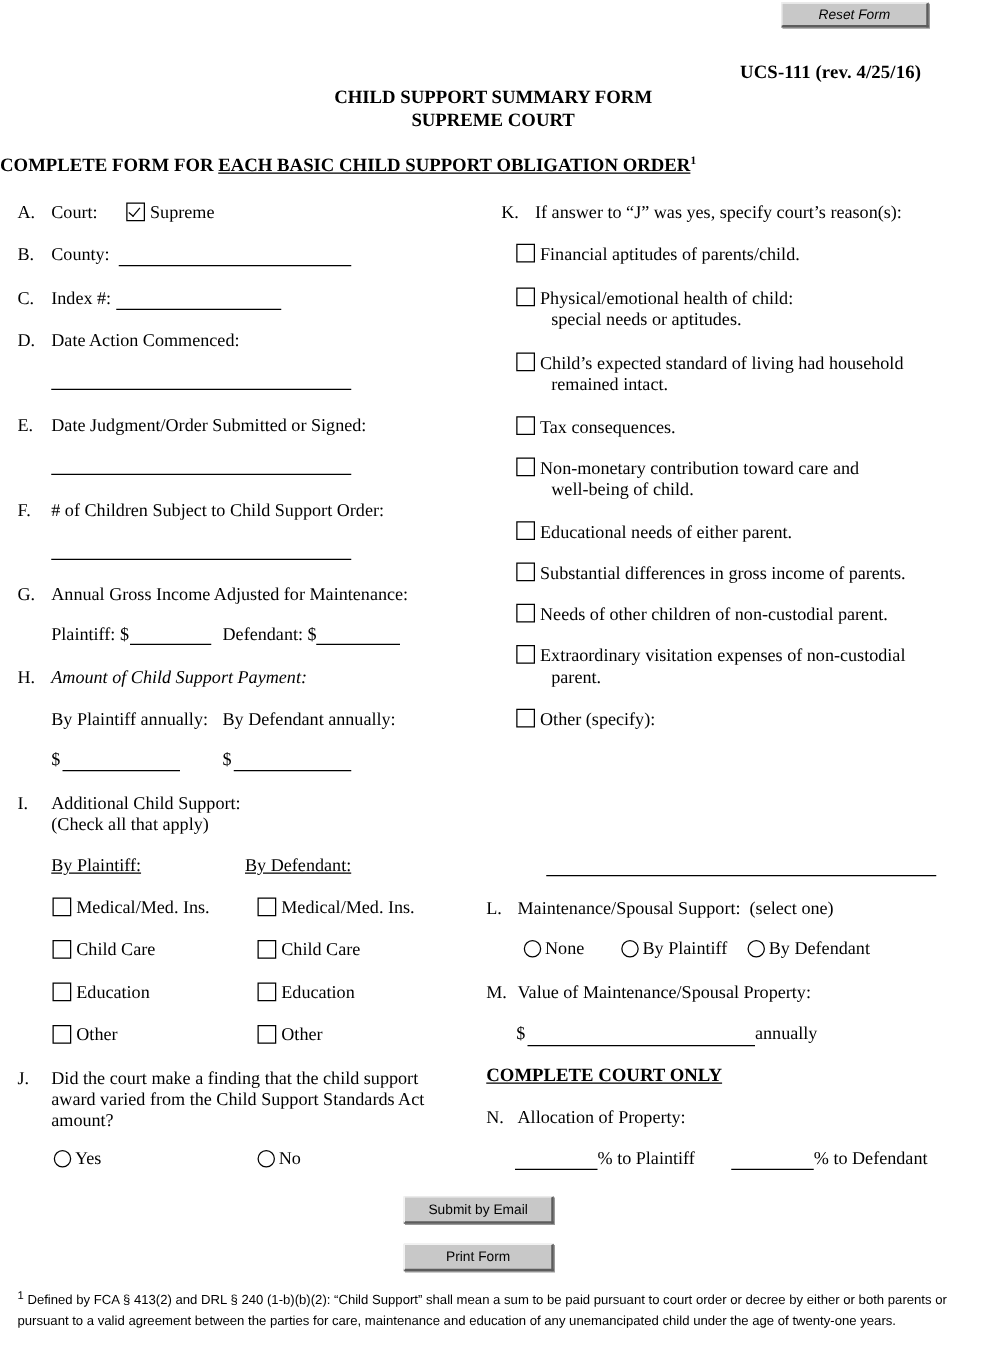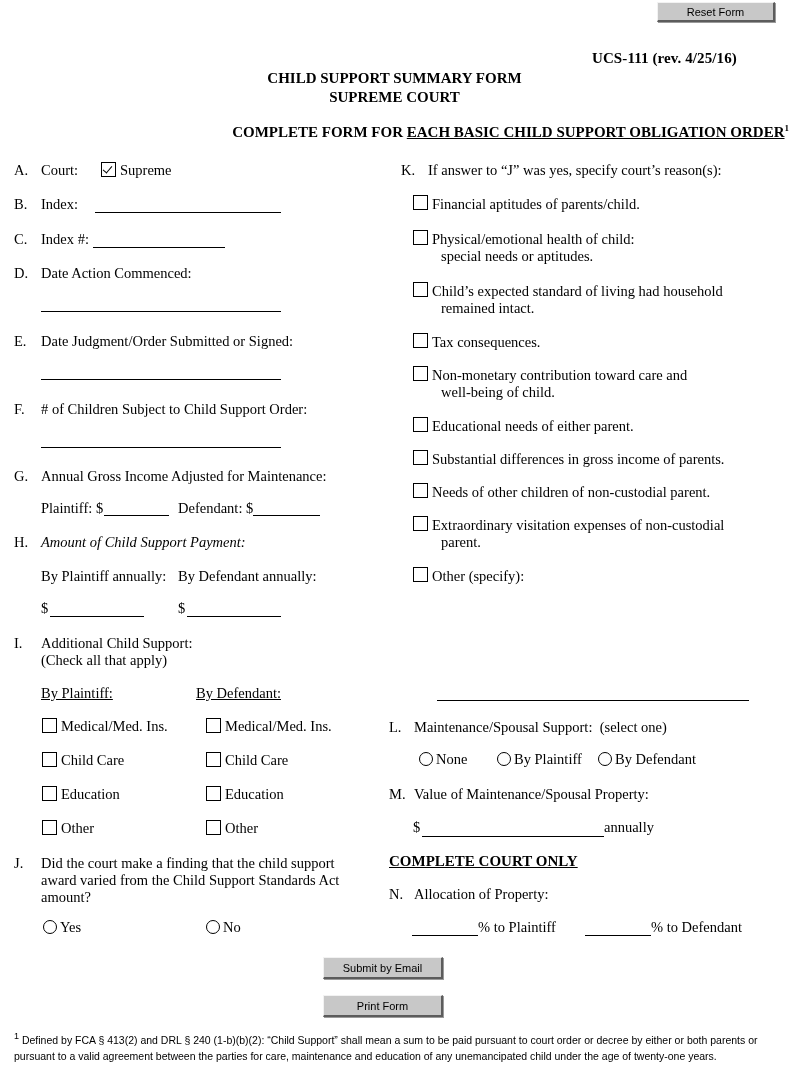--- a/index.html
+++ b/index.html
@@ -57,21 +57,21 @@
     width: 789px;
     left: 0;
     text-align: center;
     font-weight: bold;
     font-size: 15px;
   }
   .complete-line {
     position: absolute;
     width: 789px;
     left: 0;
-    text-align: right;
+    text-align: left;
     font-weight: bold;
     font-size: 15px;
   }
   .complete-line .u { text-decoration: underline; }
   sup.fn { font-size: 9px; vertical-align: super; font-weight: bold; }
 
   
   .item-letter {
     position: absolute;
     font-size: 14.5px;
@@ -135,39 +135,39 @@
     font-family: "Liberation Sans", "DejaVu Sans", sans-serif;
     font-size: 10.5px;
     line-height: 16px;
     color: #000;
   }
   .footnote sup { font-size: 9px; }
 </style>
 </head>
 <body>
 
-<div class="pdf-btn" style="left:657px; top:2px; width:118px; height:20px;">Reset Form</div>
+<div class="pdf-btn" style="left:625px; top:2px; width:118px; height:20px;font-style:italic;">Reset Form</div>
 
 <div class="rev-label" style="left:592px; top:50px;">UCS-111 (rev. 4/25/16)</div>
 
 <div class="title-line" style="top:70px;">CHILD SUPPORT SUMMARY FORM</div>
 
 <div class="subtitle-line" style="top:89px;">SUPREME COURT</div>
 
 <div class="complete-line" style="top:123px;">
   <span>COMPLETE FORM FOR </span><span class="u">EACH BASIC CHILD SUPPORT OBLIGATION ORDER</span><sup class="fn">1</sup>
 </div>
 
 <div class="item-letter" style="left:14px; top:162px;">A.</div>
 <div class="item-text" style="left:41px; top:162px;">Court:</div>
 <div class="cbox checked" style="left:101px; top:162px;"></div>
 <div class="item-text" style="left:120px; top:162px;">Supreme</div>
 
 <div class="item-letter" style="left:14px; top:196px;">B.</div>
-<div class="item-text" style="left:41px; top:196px;">Index:</div>
+<div class="item-text" style="left:41px; top:196px;">County:</div>
 <div class="item-text" style="left:98px; top:196px; width:180px;"></div>
 <div class="rule" style="left:95px; top:212px; width:186px;"></div>
 
 <div class="item-letter" style="left:14px; top:231px;">C.</div>
 <div class="item-text" style="left:41px; top:231px;">Index #:</div>
 <div class="item-text" style="left:96px; top:231px; width:126px;"></div>
 <div class="rule" style="left:93px; top:247px; width:132px;"></div>
 
 <div class="item-letter" style="left:14px; top:265px;">D.</div>
 <div class="item-text" style="left:41px; top:265px;">Date Action Commenced:</div>

